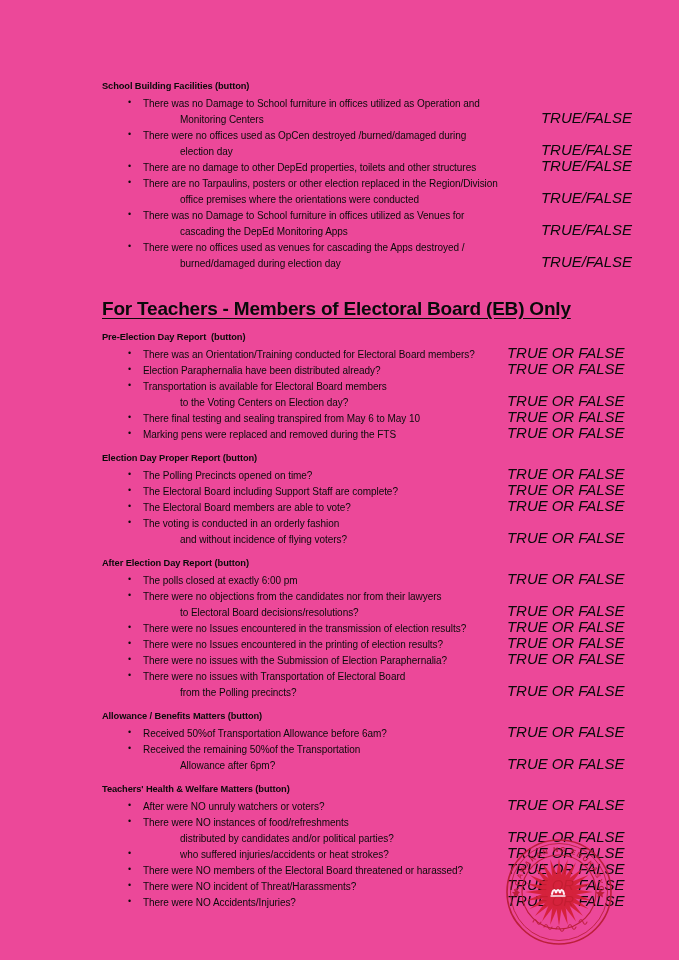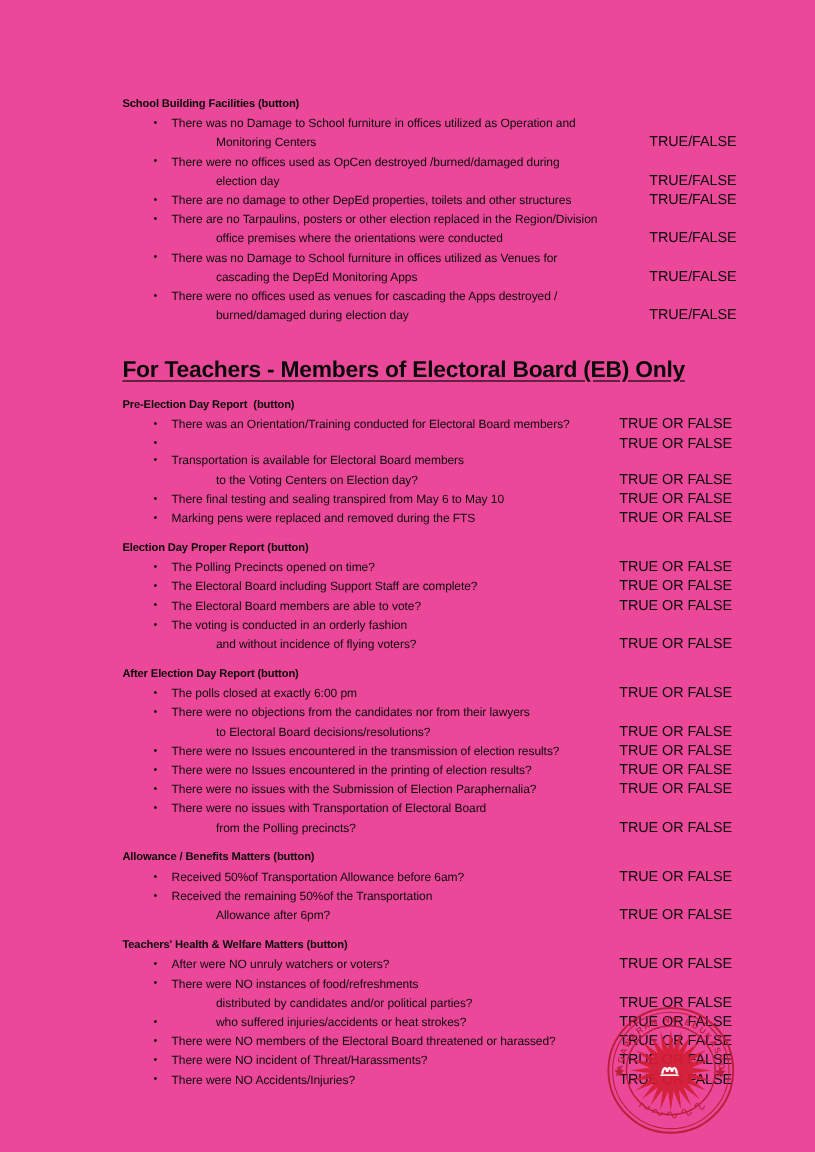--- a/index.html
+++ b/index.html
@@ -88,29 +88,30 @@
     font-size: 10px;
     letter-spacing: -0.05px;
     line-height: 14px;
     display: inline-block;
   }
   .rowline.cont .txt { padding-left: 37px; }
 
   .answer {
     position: absolute;
     top: 0;
-    font-size: 12px;
+    font-size: 15px;
     letter-spacing: -0.05px;
     line-height: 14px;
     white-space: nowrap;
     color: #0a0a0a;
+    font-style: italic;
   }
   
   .col-slash { left: 398px; }   
-  .col-or    { left: 373px; }   
+  .col-or    { left: 364px; }   
 
   
   .stamp {
     position: absolute;
     left: 505px;
     top: 838px;
     width: 108px;
     height: 108px;
     pointer-events: none;
     opacity: 0.92;
@@ -159,21 +160,21 @@
         </ul>
       </div><div class="doc-title">For Teachers - Members of Electoral Board (EB) Only</div><div class="section">
         <div class="section-header">Pre-Election Day Report  (button)</div>
         <ul class="items">
           <li class="item">
             <span class="bullet">•</span>
             <div class="rowline"><span class="txt">There was an Orientation/Training conducted for Electoral Board members?</span><span class="answer col-or">TRUE OR FALSE</span></div>
           </li>
           <li class="item">
             <span class="bullet">•</span>
-            <div class="rowline"><span class="answer col-or">TRUE OR FALSE</span></div>
+            <div class="rowline"><span class="txt">Election Paraphernalia have been distributed already?</span><span class="answer col-or">TRUE OR FALSE</span></div>
           </li>
           <li class="item">
             <span class="bullet">•</span>
             <div class="rowline"><span class="txt">Transportation is available for Electoral Board members</span></div>
             <div class="rowline cont"><span class="txt">to the Voting Centers on Election day?</span><span class="answer col-or">TRUE OR FALSE</span></div>
           </li>
           <li class="item">
             <span class="bullet">•</span>
             <div class="rowline"><span class="txt">There final testing and sealing transpired from May 6 to May 10</span><span class="answer col-or">TRUE OR FALSE</span></div>
           </li>

